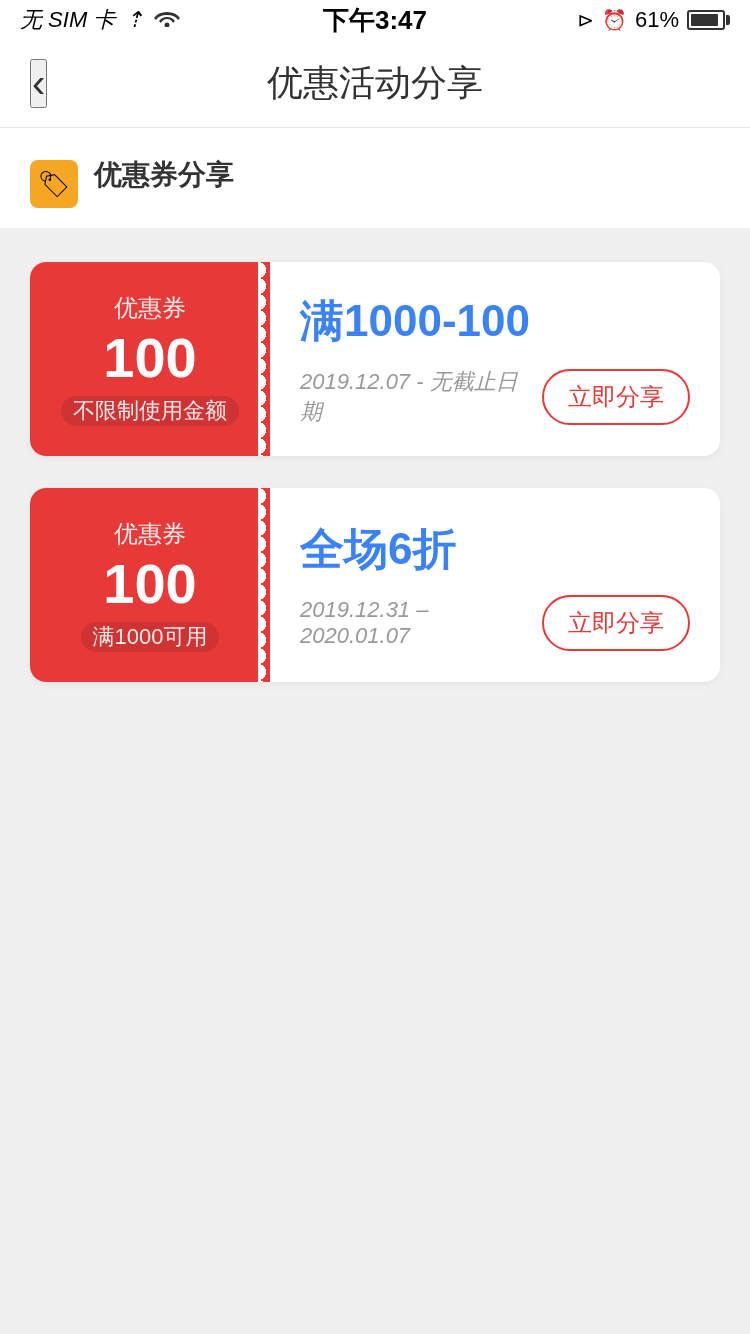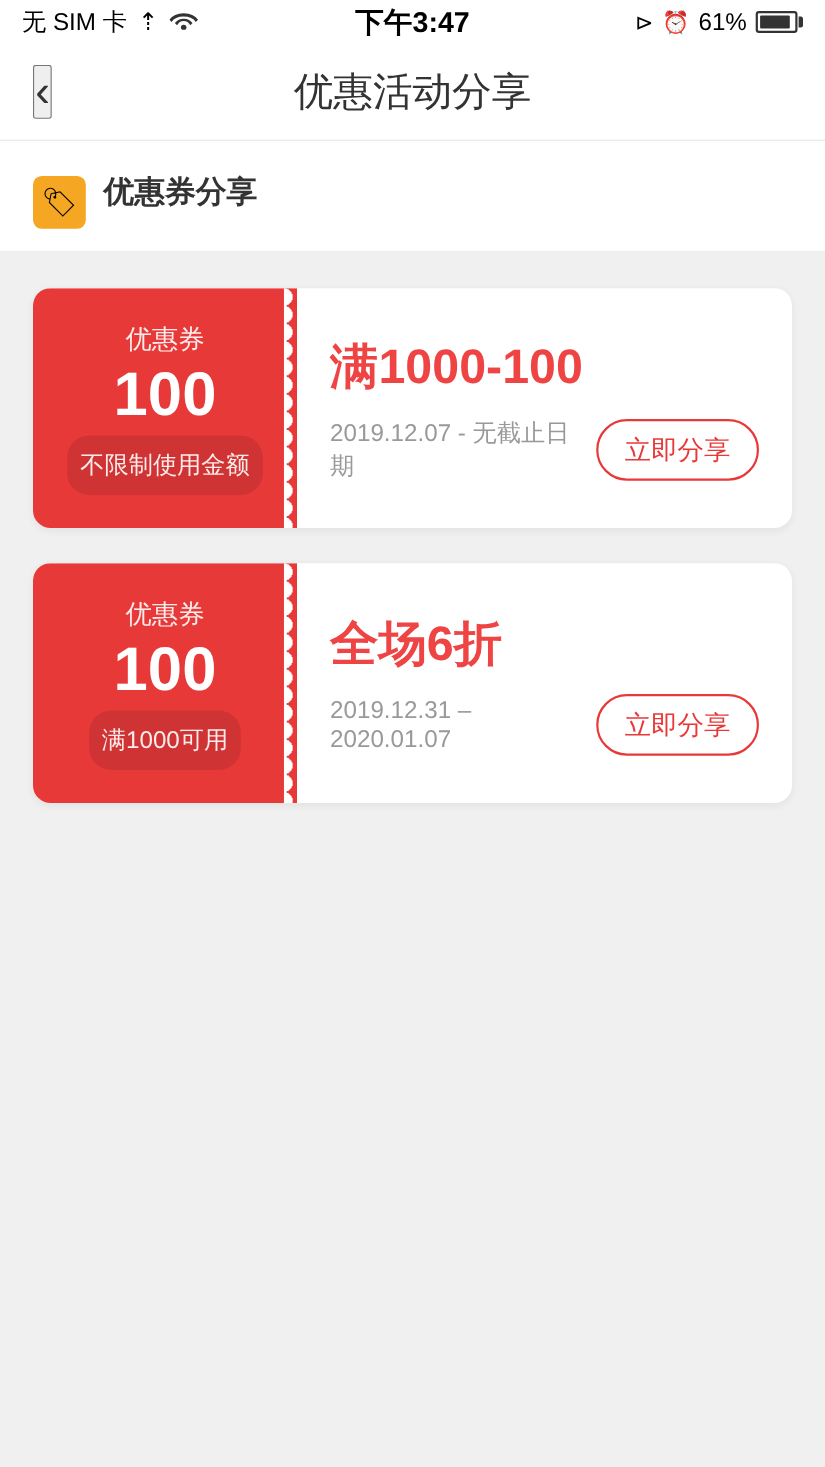--- a/index.html
+++ b/index.html
@@ -22,20 +22,21 @@
       justify-content: space-between;
       padding: 0 20px;
       font-size: 24px;
       font-weight: 500;
     }
     .status-left {
       display: flex;
       align-items: center;
       gap: 10px;
       font-size: 22px;
+      font-style: italic;
     }
     .status-center {
       font-size: 26px;
       font-weight: 600;
       position: absolute;
       left: 50%;
       transform: translateX(-50%);
     }
     .status-right {
       display: flex;
@@ -148,49 +149,50 @@
       font-size: 56px;
       font-weight: 700;
       color: #fff;
       line-height: 1;
       margin-bottom: 10px;
     }
     .coupon-condition {
       font-size: 22px;
       color: rgba(255,255,255,0.9);
       background: rgba(0,0,0,0.1);
-      padding: 12px 12px;
+      padding: 0 12px;
       border-radius: 20px;
       text-align: center;
     }
 
     
     .coupon-right {
       flex: 1;
       padding: 28px 30px;
       display: flex;
       flex-direction: column;
       justify-content: center;
       gap: 16px;
     }
     .coupon-name {
       font-size: 44px;
       font-weight: 600;
-      color: #ef4444;
+      color: #3b82f6;
     }
     .coupon-meta {
       display: flex;
       align-items: center;
       justify-content: space-between;
       gap: 16px;
     }
     .coupon-date {
       font-size: 22px;
       color: #999;
       flex: 1;
+      font-style: italic;
     }
     .share-btn {
       border: 2px solid #e83939;
       border-radius: 30px;
       color: #e83939;
       font-size: 24px;
       padding: 10px 24px;
       background: transparent;
       cursor: pointer;
       white-space: nowrap;

